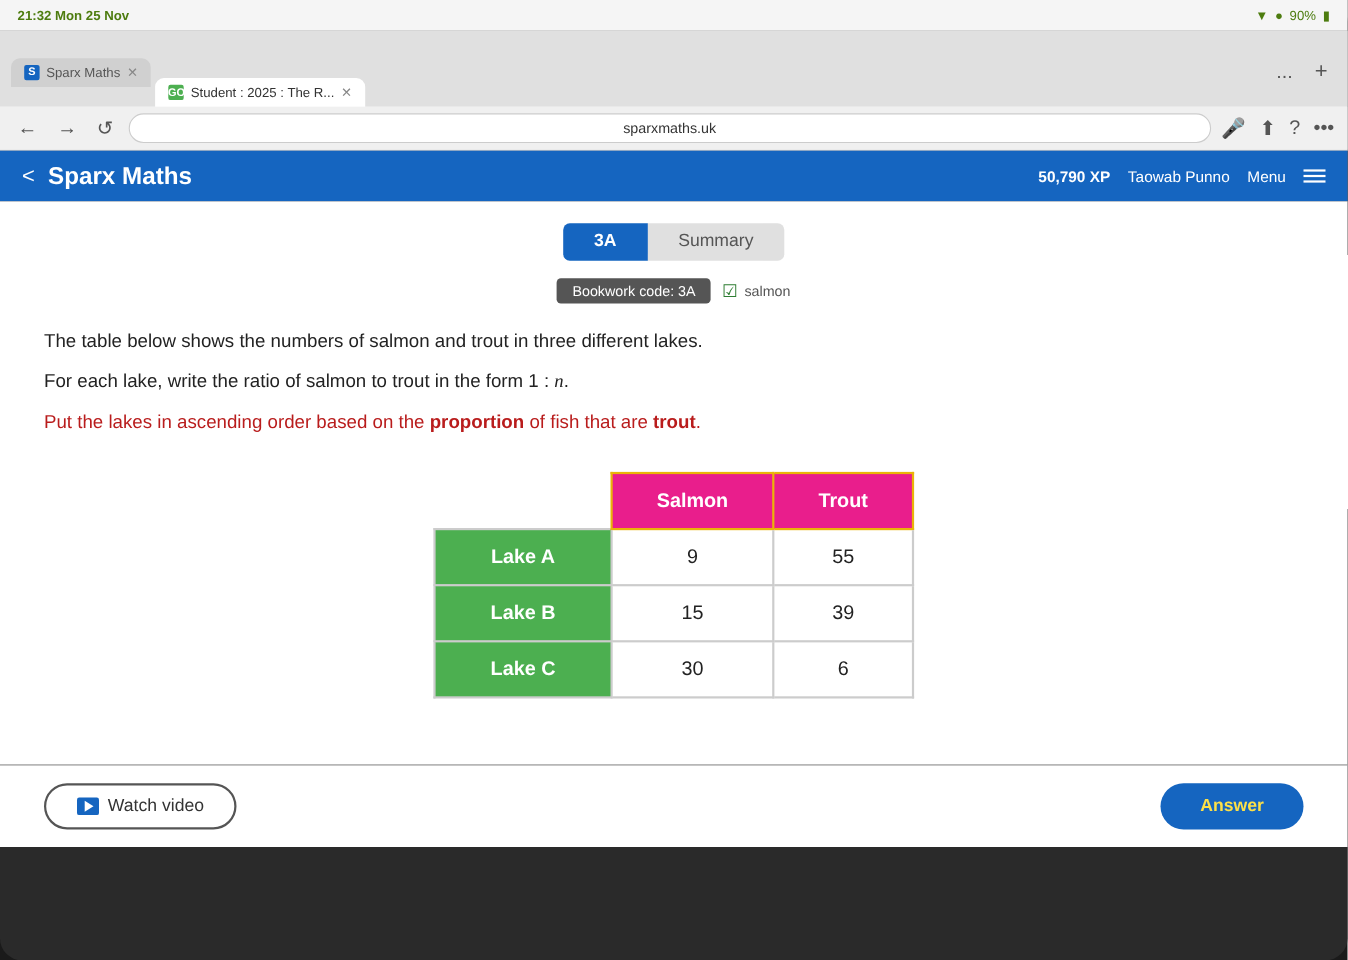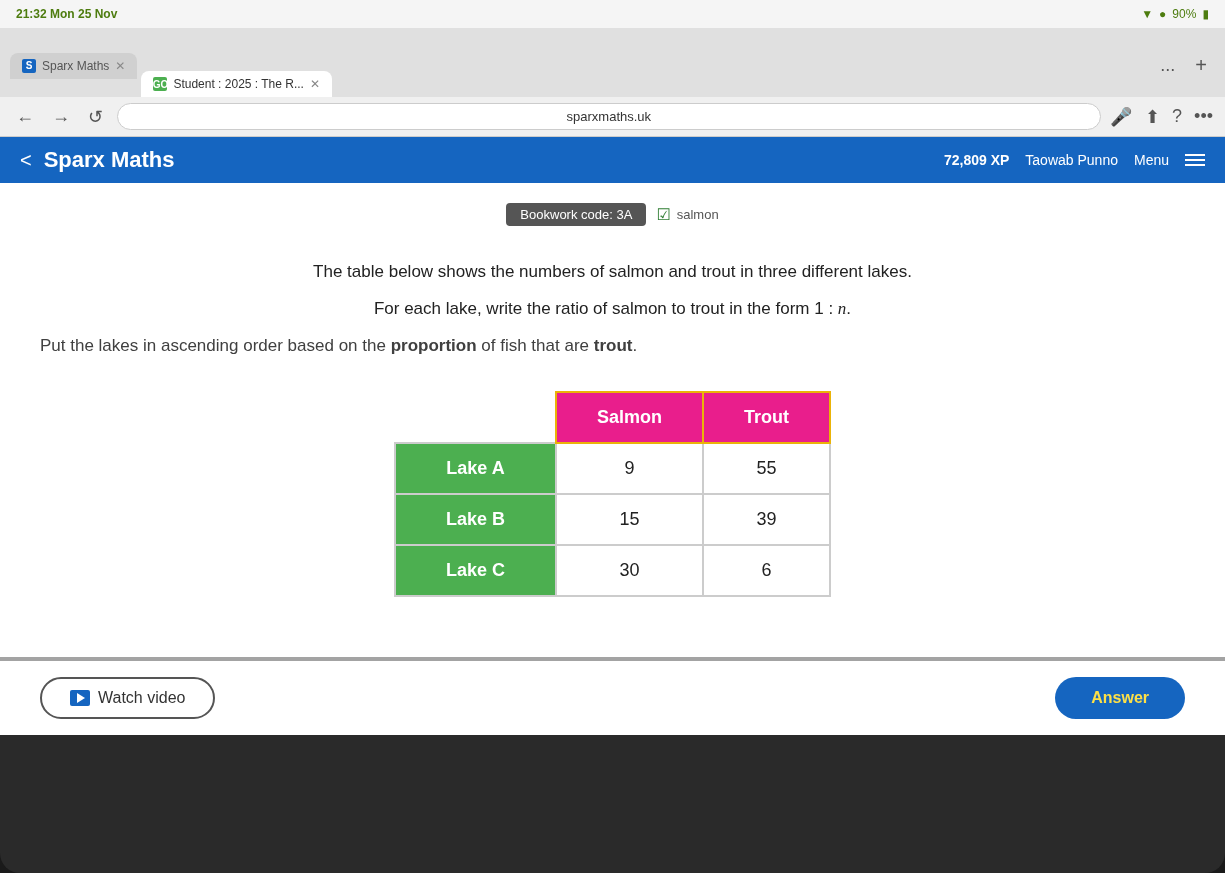--- a/index.html
+++ b/index.html
@@ -232,21 +232,21 @@
       font-size: 16px;
       border-radius: 0 6px 6px 0;
       cursor: pointer;
     }
 
     .bookwork-row {
       display: flex;
       align-items: center;
       justify-content: center;
       gap: 10px;
-      margin-bottom: 32px;
+      margin-bottom: 20px;
     }
 
     .bookwork-code {
       background: #555;
       color: white;
       padding: 4px 14px;
       border-radius: 4px;
       font-size: 13px;
     }
 
@@ -258,32 +258,31 @@
       color: #555;
     }
 
     .calc-icon {
       color: #2e7d32;
       font-size: 16px;
     }
 
     
     .question-text {
-      text-align: center;
       font-size: 17px;
       line-height: 1.7;
       color: #222;
       margin-bottom: 8px;
     }
 
     .question-text-left {
       text-align: left;
       font-size: 17px;
       line-height: 1.7;
-      color: #404040;
+      color: #b91c1c;
       margin-bottom: 8px;
     }
 
     .bold { font-weight: bold; }
 
     
     .table-container {
       display: flex;
       justify-content: center;
       margin: 30px 0;
@@ -322,21 +321,21 @@
       font-size: 18px;
     }
 
     
     .bottom-bar {
       display: flex;
       align-items: center;
       justify-content: space-between;
       padding: 16px 40px;
       background: white;
-      border-top: 4px solid #a3a3a3;
+      border-top: 1px solid #a3a3a3;
     }
 
     .watch-video-btn {
       display: flex;
       align-items: center;
       gap: 8px;
       border: 2px solid #555;
       border-radius: 30px;
       padding: 10px 28px;
       font-size: 16px;
@@ -423,33 +422,37 @@
         <span>?</span>
         <span>•••</span>
       </div>
     </div>
   </div>
 
   <div class="app-header">
     <span class="header-back">&lt;</span>
     <span class="header-title">Sparx Maths</span>
     <div class="header-right">
-      <span class="xp-badge">72,809 XP</span>
+      <span class="xp-badge">50,790 XP</span>
       <span class="user-name">Taowab Punno</span>
       <span style="font-size:14px;">Menu</span>
       <div class="menu-btn">
         <div class="menu-line"></div>
         <div class="menu-line"></div>
         <div class="menu-line"></div>
       </div>
     </div>
   </div>
 
   <div class="main-content">
 
+    <div class="tabs-row">
+      <div class="tab-3a">3A</div>
+      <div class="tab-summary">Summary</div>
+    </div>
 
     <div class="bookwork-row">
       <span class="bookwork-code">Bookwork code: 3A</span>
       <div class="calculator-allowed">
         <span class="calc-icon">☑</span>
         <span>salmon</span>
       </div>
     </div>
 
     <p class="question-text">The table below shows the numbers of salmon and trout in three different lakes.</p>

